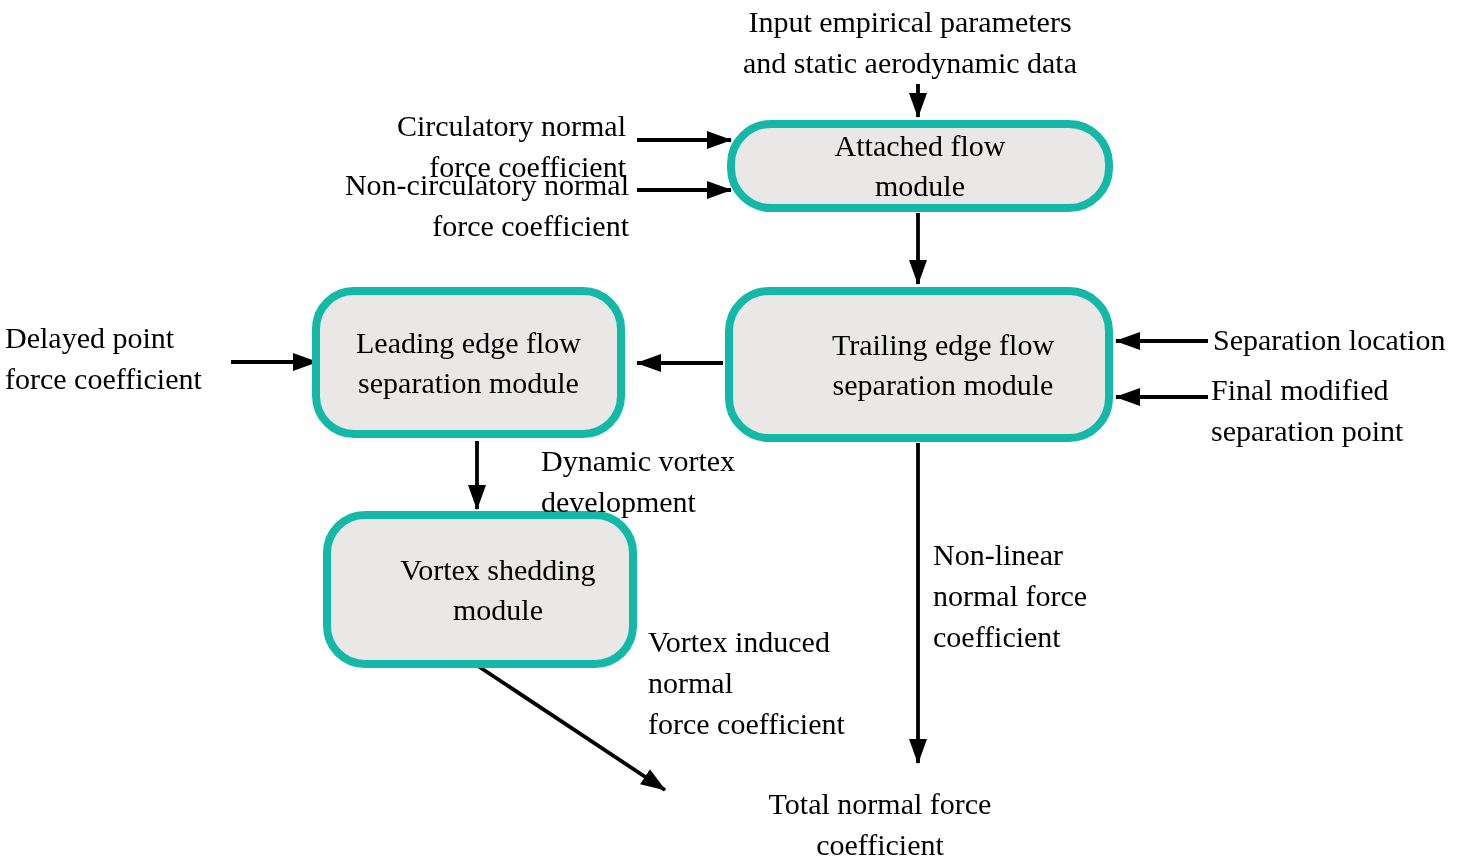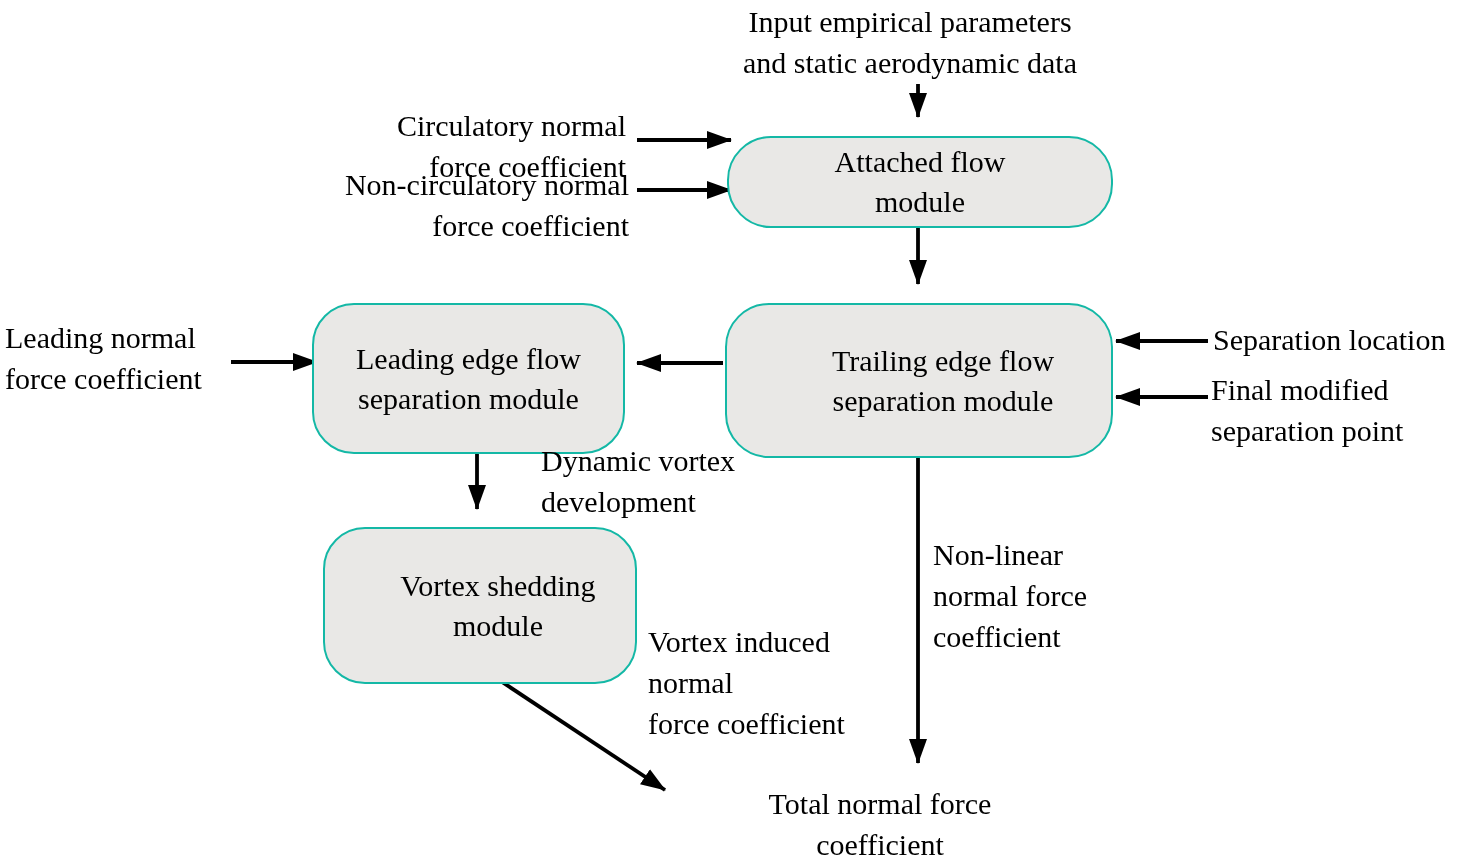--- a/index.html
+++ b/index.html
@@ -13,26 +13,25 @@
     height: 865px;
     background: #ffffff;
     font-family: "Liberation Serif", "DejaVu Serif", serif;
     color: #000000;
     overflow: hidden;
   }
   .module-box {
     position: absolute;
     box-sizing: border-box;
     background: #e9e8e6;
-    border: 2px solid #14b8a6;
+    border: 8px solid #14b8a6;
     display: flex;
     align-items: center;
     justify-content: center;
     text-align: center;
-    margin-top: 16px;
   }
   .module-box span {
     display: block;
     white-space: pre-line;
     font-size: 30px;
     line-height: 40px;
   }
   .box-attached  { left: 727px; top: 120px; width: 386px; height: 92px;  border-radius: 44px; }
   .box-leading   { left: 312px; top: 287px; width: 313px; height: 151px; border-radius: 42px; }
   .box-trailing  { left: 725px; top: 287px; width: 388px; height: 155px; border-radius: 44px; padding-left: 48px; }
@@ -108,21 +107,21 @@
     <span>Vortex shedding
 module</span>
   </div>
 
   <div class="flabel lbl-input">Input empirical parameters
 and static aerodynamic data</div>
   <div class="flabel lbl-circulatory">Circulatory normal
 force coefficient</div>
   <div class="flabel lbl-noncirc">Non-circulatory normal
 force coefficient</div>
-  <div class="flabel lbl-delayed">Leading normal
+  <div class="flabel lbl-delayed">Delayed point
 force coefficient</div>
   <div class="flabel lbl-seploc">Separation location</div>
   <div class="flabel lbl-finalmod">Final modified
 separation point</div>
   <div class="flabel lbl-dynvortex">Dynamic vortex
 development</div>
   <div class="flabel lbl-nonlinear">Non-linear
 normal force
 coefficient</div>
   <div class="flabel lbl-vortexind">Vortex induced

